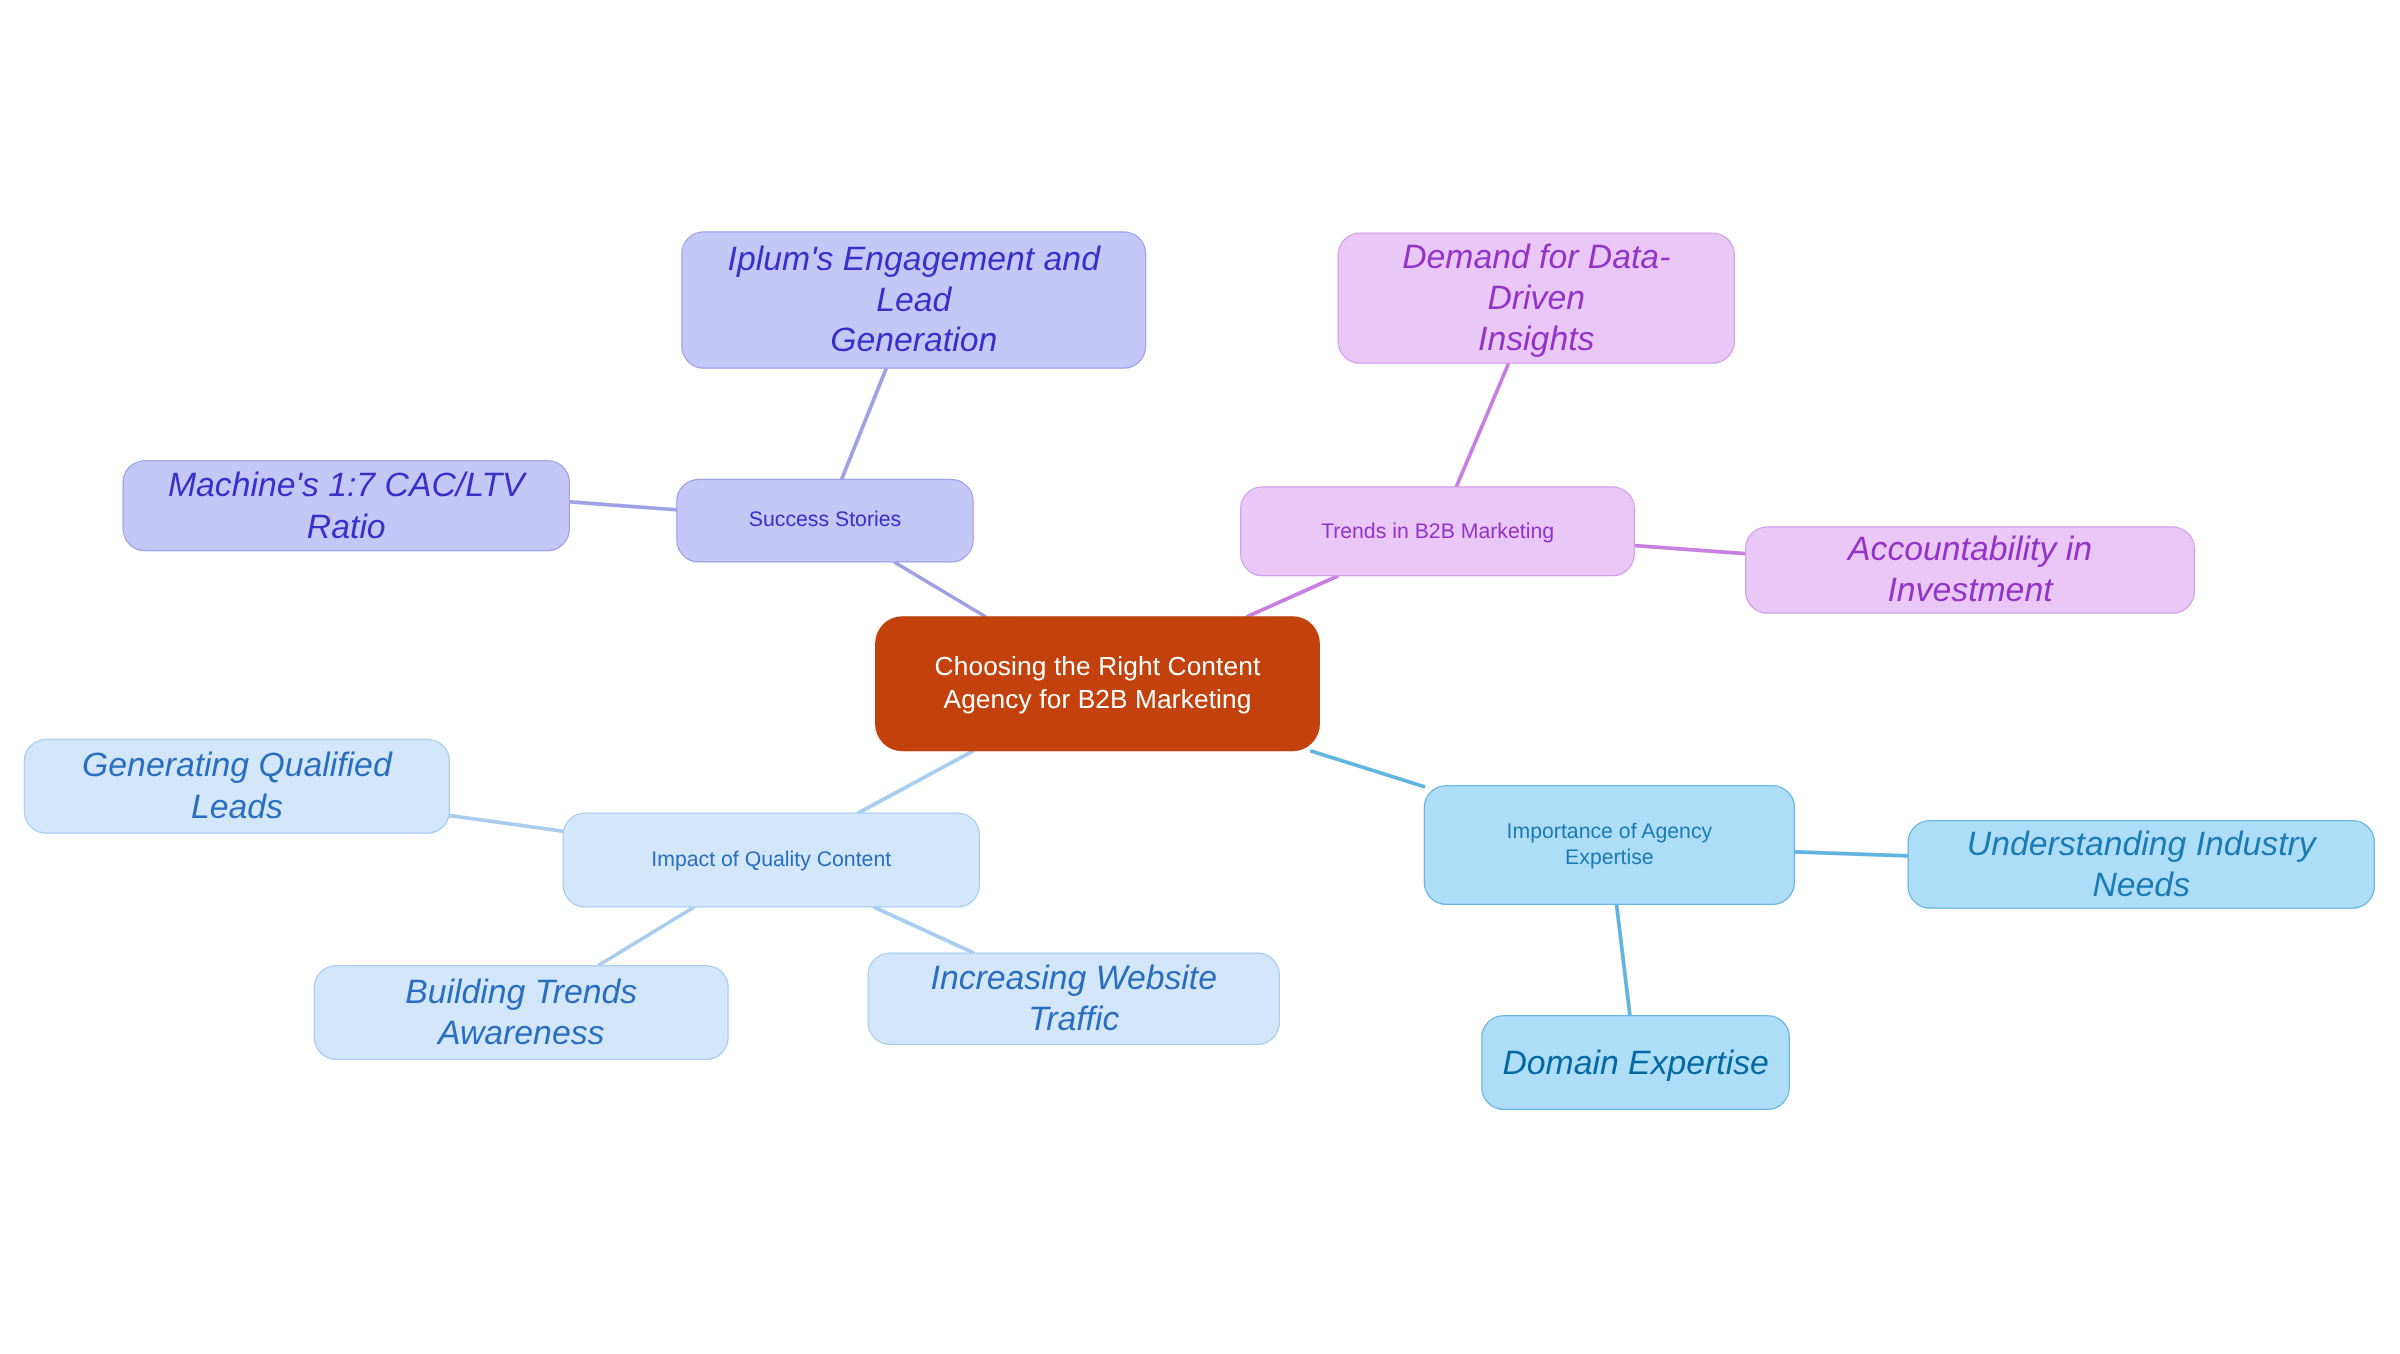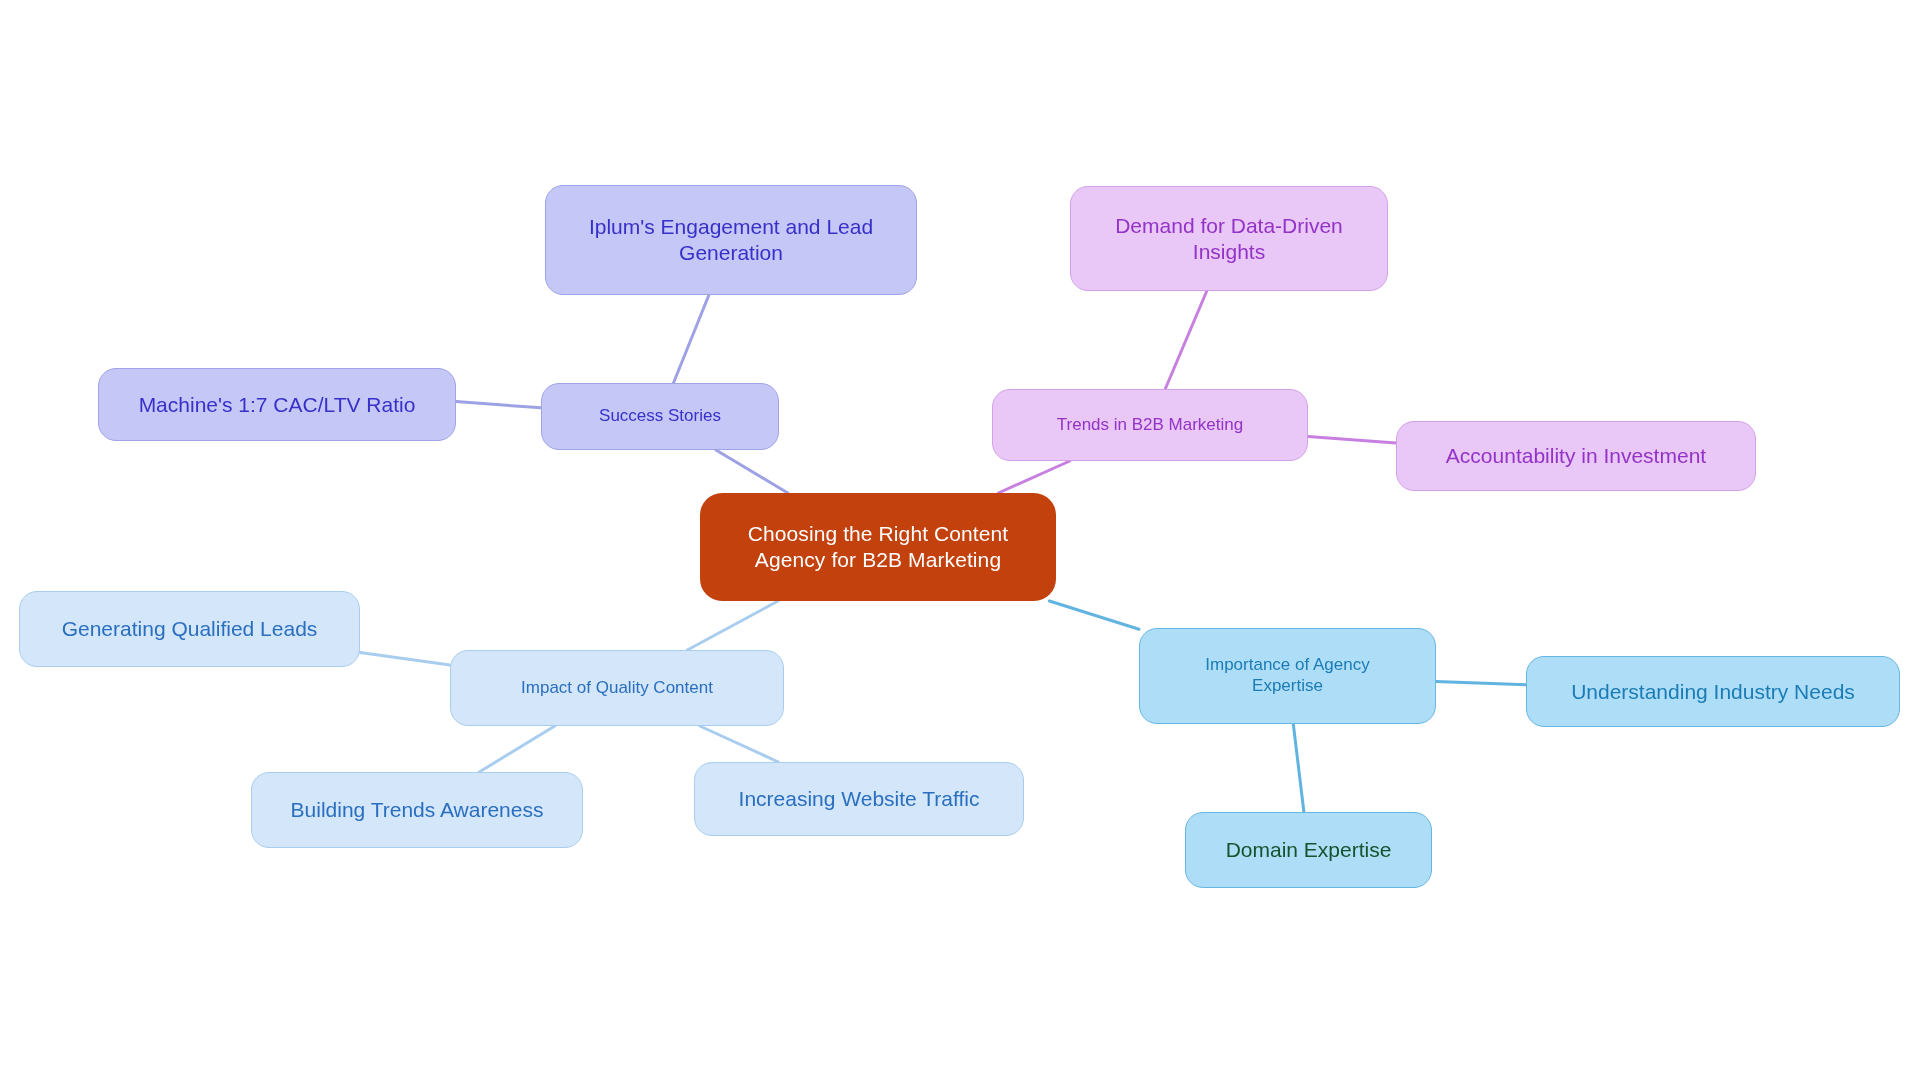--- a/index.html
+++ b/index.html
@@ -43,21 +43,22 @@
   .node.root {
     border-radius: 22px;
     border-width: 0;
     font-size: 21px;
     letter-spacing: 0.1px;
   }
   .node.branch {
     font-size: 17px;
   }
   .node.leaf {
-    font-size: 21px;
+    font-size: 27px;
+    font-style: italic;
   }
 </style>
 </head>
 <body>
 
 <div id="mindmap">
   <svg id="edge-layer" viewBox="0 0 1920 1083" xmlns="http://www.w3.org/2000/svg">
       <line x1="787.7931034482758" y1="493" x2="715.9616858237548" y2="450" stroke="#9EA2E5" stroke-width="3" stroke-linecap="round"></line>
       <line x1="673.4759206798867" y1="383" x2="708.8753541076487" y2="295" stroke="#9EA2E5" stroke-width="3" stroke-linecap="round"></line>
       <line x1="541" y1="407.80026109660577" x2="456" y2="401.58616187989554" stroke="#9EA2E5" stroke-width="3" stroke-linecap="round"></line>
@@ -78,18 +79,18 @@
     <div class="node leaf" style="left: 545px; top: 185px; width: 372px; height: 110px; background: rgb(197, 199, 247); border-color: rgb(159, 163, 232); color: rgb(55, 48, 201);"><span>Iplum's Engagement and Lead
 Generation</span></div>
     <div class="node leaf" style="left: 98px; top: 352px; width: 358px; height: 73px; background: rgb(197, 199, 247); border-color: rgb(159, 163, 232); color: rgb(55, 48, 201); margin-top: 16px;"><span>Machine's 1:7 CAC/LTV Ratio</span></div>
     <div class="node branch" style="left: 992px; top: 389px; width: 316px; height: 72px; background: rgb(233, 199, 246); border-color: rgb(211, 160, 234); color: rgb(147, 51, 199);"><span>Trends in B2B Marketing</span></div>
     <div class="node leaf" style="left: 1070px; top: 186px; width: 318px; height: 105px; background: rgb(233, 199, 246); border-color: rgb(211, 160, 234); color: rgb(147, 51, 199);"><span>Demand for Data-Driven
 Insights</span></div>
     <div class="node leaf" style="left: 1396px; top: 421px; width: 360px; height: 70px; background: rgb(233, 199, 246); border-color: rgb(211, 160, 234); color: rgb(147, 51, 199);"><span>Accountability in Investment</span></div>
     <div class="node branch" style="left: 1139px; top: 628px; width: 297px; height: 96px; background: rgb(174, 221, 248); border-color: rgb(103, 182, 226); color: rgb(27, 124, 181);"><span>Importance of Agency
 Expertise</span></div>
     <div class="node leaf" style="left: 1526px; top: 656px; width: 374px; height: 71px; background: rgb(174, 221, 248); border-color: rgb(103, 182, 226); color: rgb(27, 124, 181);"><span>Understanding Industry Needs</span></div>
-    <div class="node leaf" style="left: 1185px; top: 812px; width: 247px; height: 76px; background: rgb(174, 221, 248); border-color: rgb(103, 182, 226); color: #14532d; justify-content: center;"><span>Domain Expertise</span></div>
+    <div class="node leaf" style="left: 1185px; top: 812px; width: 247px; height: 76px; background: rgb(174, 221, 248); border-color: rgb(103, 182, 226); color: #0369a1; justify-content: center;"><span>Domain Expertise</span></div>
     <div class="node branch" style="left: 450px; top: 650px; width: 334px; height: 76px; background: rgb(211, 230, 250); border-color: rgb(169, 205, 239); color: rgb(42, 111, 191);"><span>Impact of Quality Content</span></div>
     <div class="node leaf" style="left: 19px; top: 591px; width: 341px; height: 76px; background: rgb(211, 230, 250); border-color: rgb(169, 205, 239); color: rgb(42, 111, 191);"><span>Generating Qualified Leads</span></div>
     <div class="node leaf" style="left: 251px; top: 772px; width: 332px; height: 76px; background: rgb(211, 230, 250); border-color: rgb(169, 205, 239); color: rgb(42, 111, 191);"><span>Building Trends Awareness</span></div>
-    <div class="node leaf" style="left: 694px; top: 762px; width: 330px; height: 74px; background: rgb(211, 230, 250); border-color: rgb(169, 205, 239); color: rgb(42, 111, 191); text-align: right;"><span>Increasing Website Traffic</span></div>
+    <div class="node leaf" style="left: 694px; top: 762px; width: 330px; height: 74px; background: rgb(211, 230, 250); border-color: rgb(169, 205, 239); color: rgb(42, 111, 191);"><span>Increasing Website Traffic</span></div>
   </div>
 
 </body></html>

